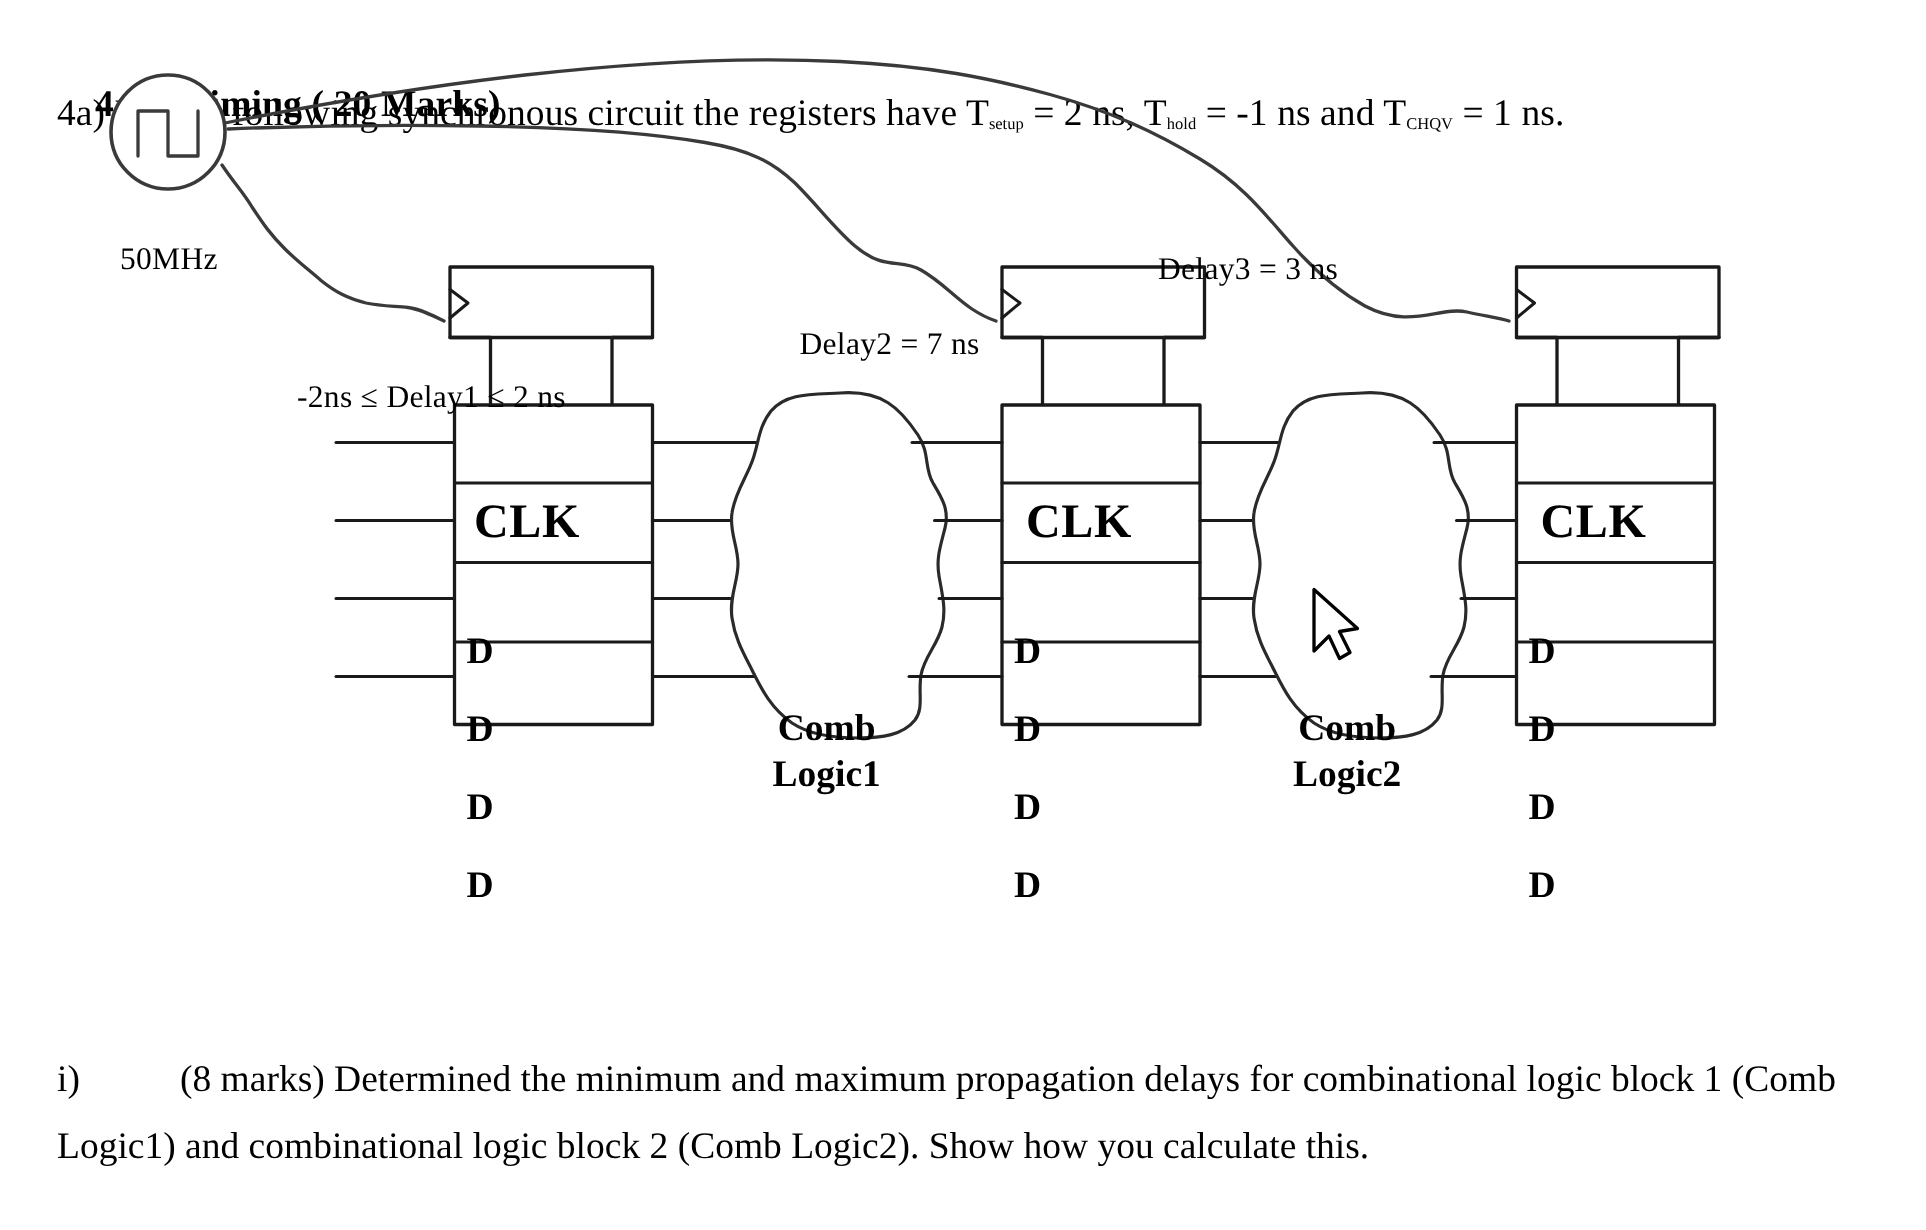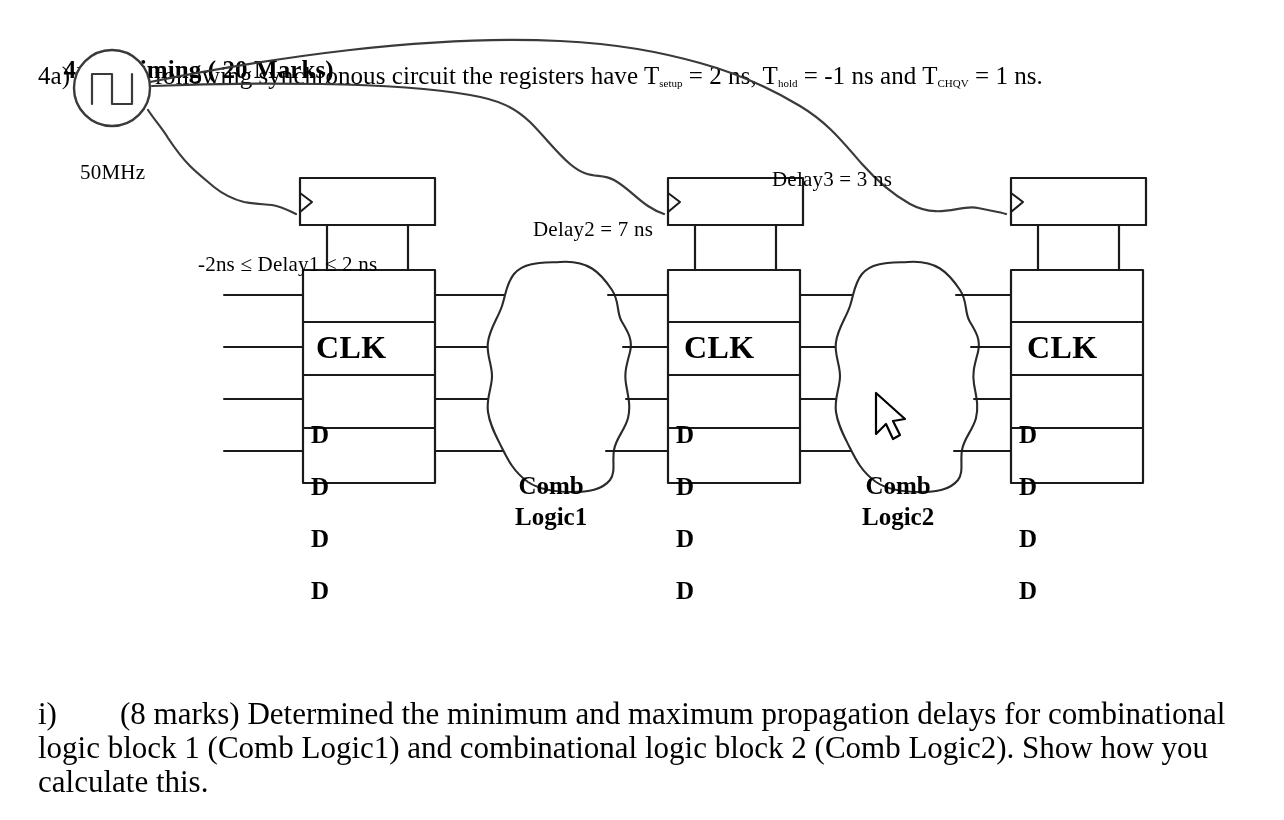--- a/index.html
+++ b/index.html
@@ -48,22 +48,22 @@
     font-size: 11px;
     vertical-align: -0.28em;
     letter-spacing: 0;
   }
 
   .q-foot {
     position: absolute;
     left: 38px;
     top: 697px;
     width: 1210px;
-    font-size: 31px;
-    line-height: 34px;
+    font-size: 25px;
+    line-height: 45px;
   }
   .q-foot .roman { display: inline-block; width: 82px; }
 
   
   .diagram {
     position: absolute;
     left: 0;
     top: 140px;
     width: 1284px;
     height: 520px;

